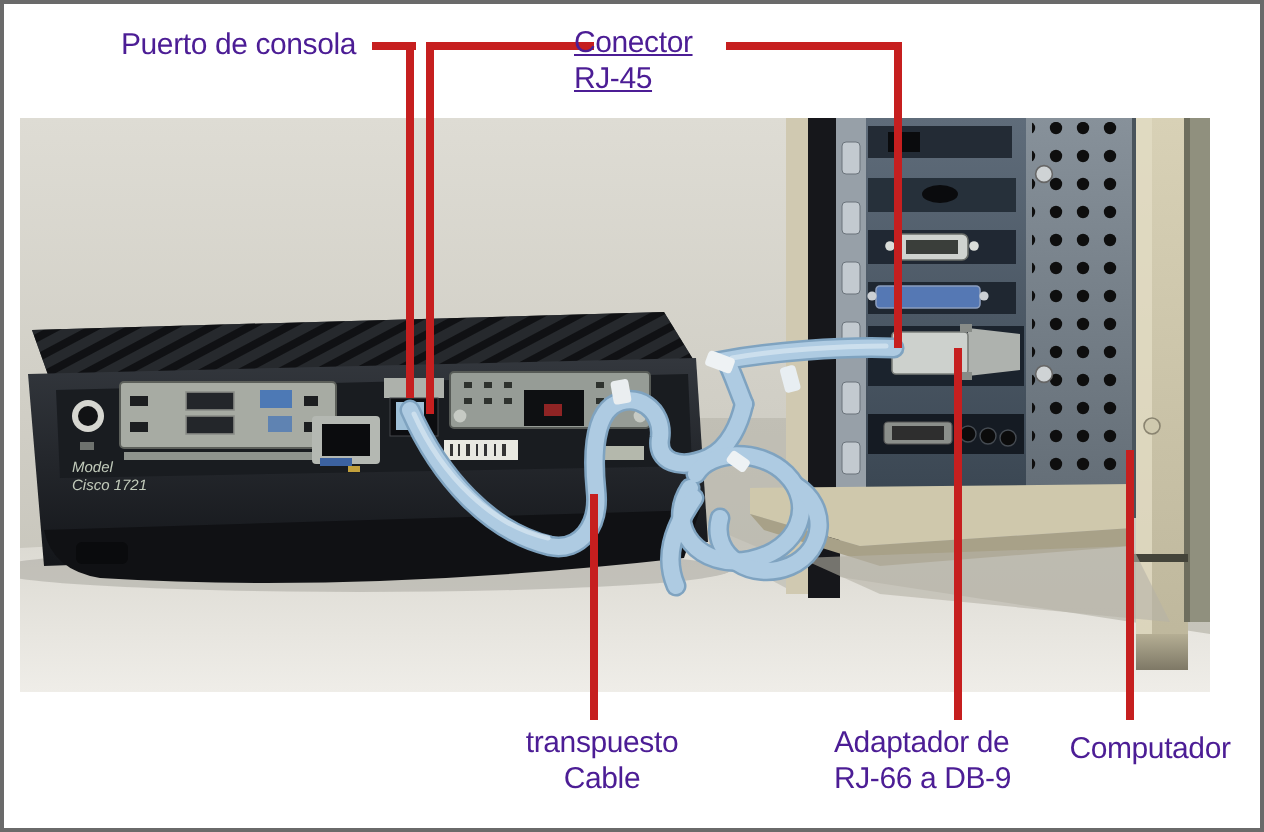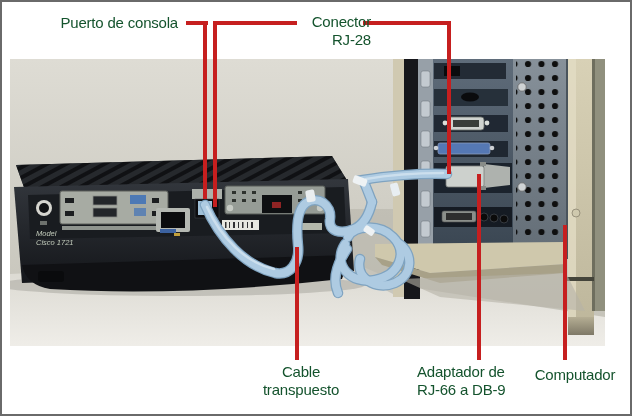--- a/index.html
+++ b/index.html
@@ -8,21 +8,21 @@
     width:632px; height:416px;
     box-sizing:border-box;
     background:#ffffff;
     border:2px solid var(--border-gray,#6a6a6a);
     font-family:"Liberation Sans", sans-serif;
     overflow:hidden;
   }
   .lbl {
     position:absolute;
     font-size:15px; line-height:18px;
-    color:#14532d;
+    color:#4c1d95;
     letter-spacing:-0.2px;
     z-index:6;
   }
   .rl { position:absolute; background:var(--annotation-red,#c61f1f); z-index:5; }
   #photo { position:absolute; left:8px; top:57px; width:595px; height:287px; z-index:1;border-radius:17px; }
   #photo svg { display:block; }
   .cable-edge { stroke:var(--cable-blue-edge,#7fa3c0); stroke-width:10.5; fill:none; stroke-linecap:round; }
   .cable-main { stroke:var(--cable-blue,#aecbe2); stroke-width:8;  fill:none; stroke-linecap:round; }
   .cable-hi   { stroke:#d3e4f0; stroke-width:2.5; fill:none; stroke-linecap:round; opacity:.8; }
 </style>
@@ -255,28 +255,28 @@
   <div class="rl" style="left:211px; top:19px; width:4px; height:186px;"></div>
   <div class="rl" style="left:213px; top:19px; width:82px; height:4px;"></div>
   <div class="rl" style="left:361px; top:19px; width:88px; height:4px;"></div>
   <div class="rl" style="left:445px; top:19px; width:4px; height:153px;"></div>
   <div class="rl" style="left:293px; top:245px; width:4px; height:113px;"></div>
   <div class="rl" style="left:475px; top:172px; width:4px; height:186px;"></div>
   <div class="rl" style="left:561px; top:223px; width:4px; height:135px;"></div>
 
   <div class="lbl" style="left:18px; top:12px; width:158px; text-align:right;">Puerto de consola</div>
 
-  <div class="lbl" style="left:285px; top:11px; width:84px; text-align:right;">
+  <div class="lbl" style="left:285px; top:11px; width:84px; text-align:left;text-decoration:underline;">
     <div>Conector</div>
-    <div>RJ-28</div>
+    <div>RJ-45</div>
   </div>
 
   <div class="lbl" style="left:247px; top:361px; width:104px; text-align:center;">
+    <div>transpuesto</div>
     <div>Cable</div>
-    <div>transpuesto</div>
   </div>
 
   <div class="lbl" style="left:415px; top:361px; width:124px; ">
     <div>Adaptador de</div>
     <div>RJ-66 a DB-9</div>
   </div>
 
   <div class="lbl" style="left:521px; top:364px; width:104px; text-align:center;">Computador</div>
 
 </div>

